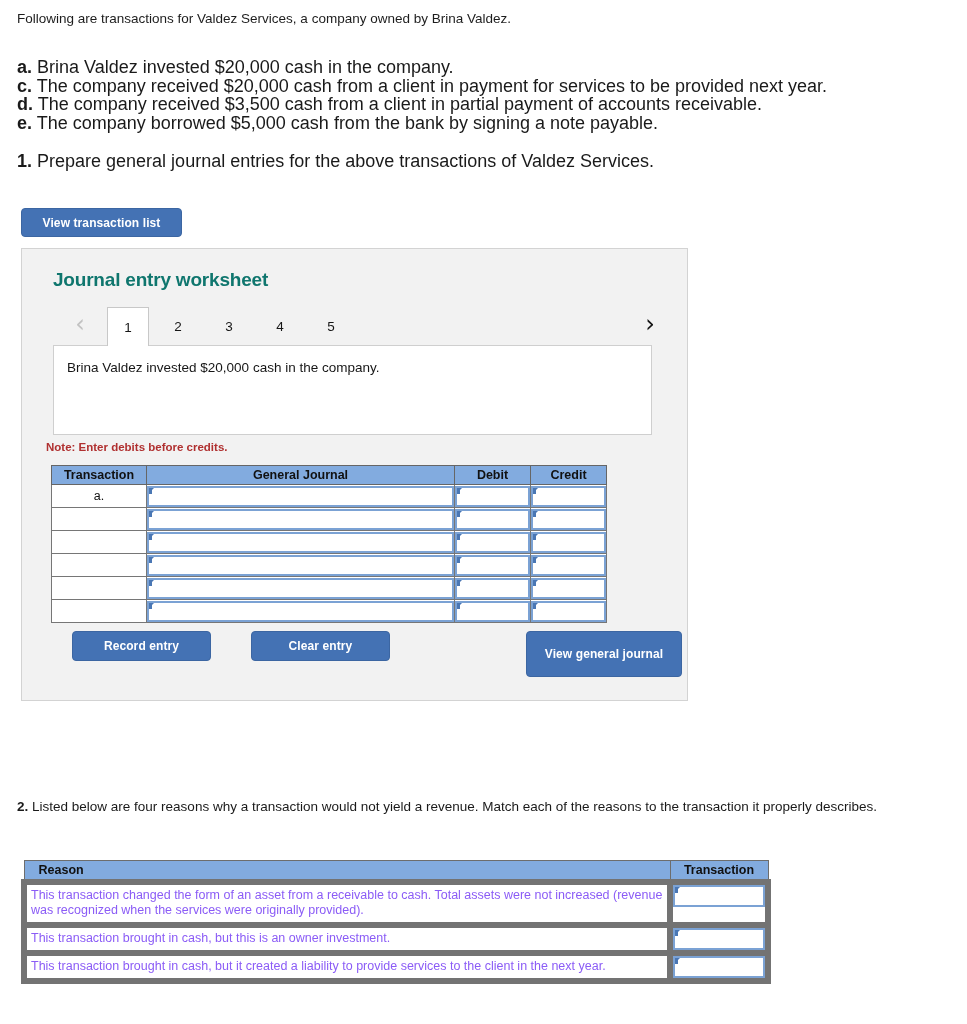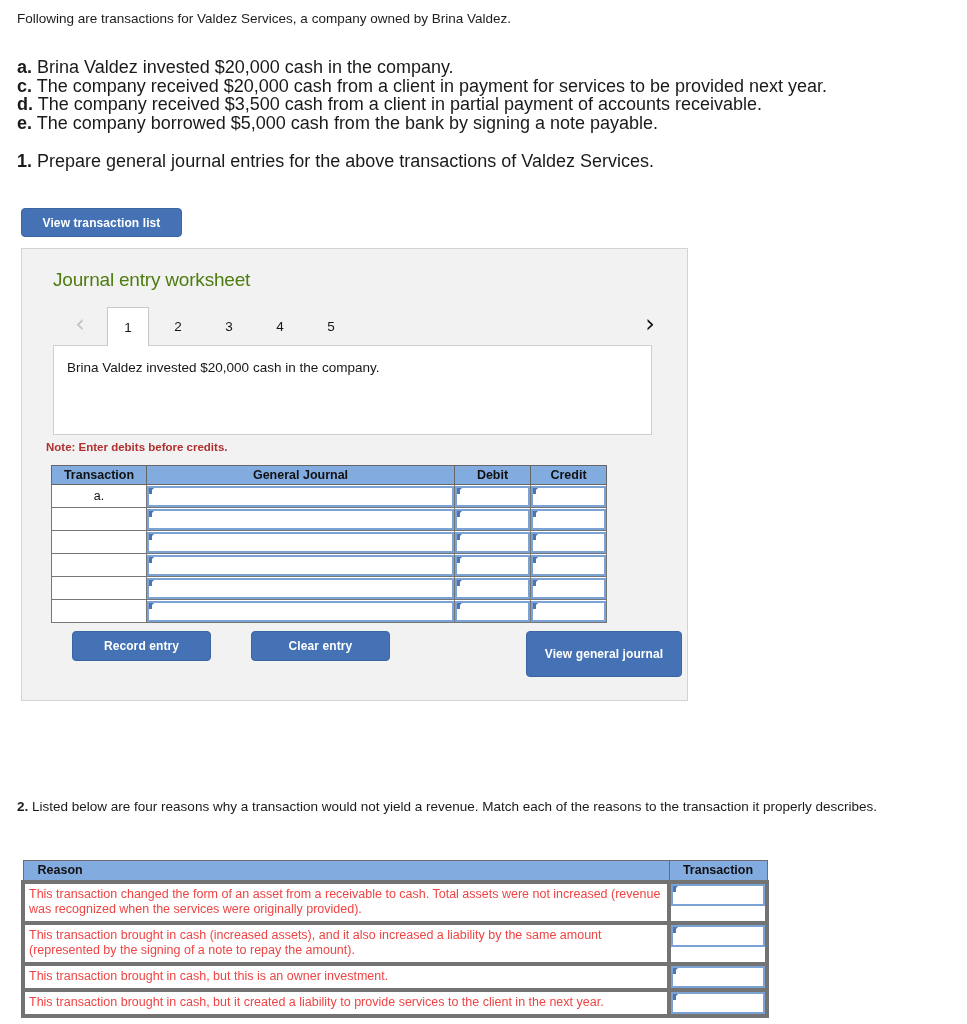--- a/index.html
+++ b/index.html
@@ -79,22 +79,22 @@
     width: 667px;
     height: 453px;
     background: #f2f2f2;
     border: 1px solid #d3d3d3;
   }
   .panel-title {
     position: absolute;
     left: 31px;
     top: 20px;
     font-size: 19px;
-    font-weight: normal;
-    color: #4d7c0f;
+    font-weight: bold;
+    color: #0f766e;
     letter-spacing: -0.2px;
   }
 
   
   .pager {
     position: absolute;
     left: 30px;
     top: 58px;
     width: 608px;
     height: 38px;
@@ -258,25 +258,25 @@
     border: 1px solid #6d6d6d;
     font-size: 12.5px;
     font-weight: bold;
     color: #111111;
     height: 21px;
     padding: 0 4px;
   }
   .rtable th.reason-h { text-align: left; padding-left: 14px; }
   .rtable th.tx-h { text-align: center; }
   .rtable td {
-    border: 4px solid #737373;
+    border: 6px solid #737373;
     padding: 3px 4px;
     font-size: 12.5px;
     line-height: 15.5px;
-    color: #ef4444;
+    color: #8b5cf6;
     vertical-align: top;
     background: #ffffff;
   }
   .rtable td.txcell { padding: 0; vertical-align: top; }
   .rcellbox {
     position: relative;
     width: 100%;
     height: 100%;
     min-height: 22px;
     border: 2px solid #7ba2d4;
@@ -467,26 +467,20 @@
     </tr>
   </thead>
   <tbody>
     <tr>
       <td>This transaction changed the form of an asset from a receivable to cash. Total assets were not increased (revenue was recognized when the services were originally provided).</td>
       <td class="txcell">
           <div class="rcellbox"></div>
         </td>
     </tr>
     <tr>
-      <td>This transaction brought in cash (increased assets), and it also increased a liability by the same amount (represented by the signing of a note to repay the amount).</td>
-      <td class="txcell">
-          <div class="rcellbox"></div>
-        </td>
-    </tr>
-    <tr>
       <td>This transaction brought in cash, but this is an owner investment.</td>
       <td class="txcell">
           <div class="rcellbox"></div>
         </td>
     </tr>
     <tr>
       <td>This transaction brought in cash, but it created a liability to provide services to the client in the next year.</td>
       <td class="txcell">
           <div class="rcellbox"></div>
         </td>

